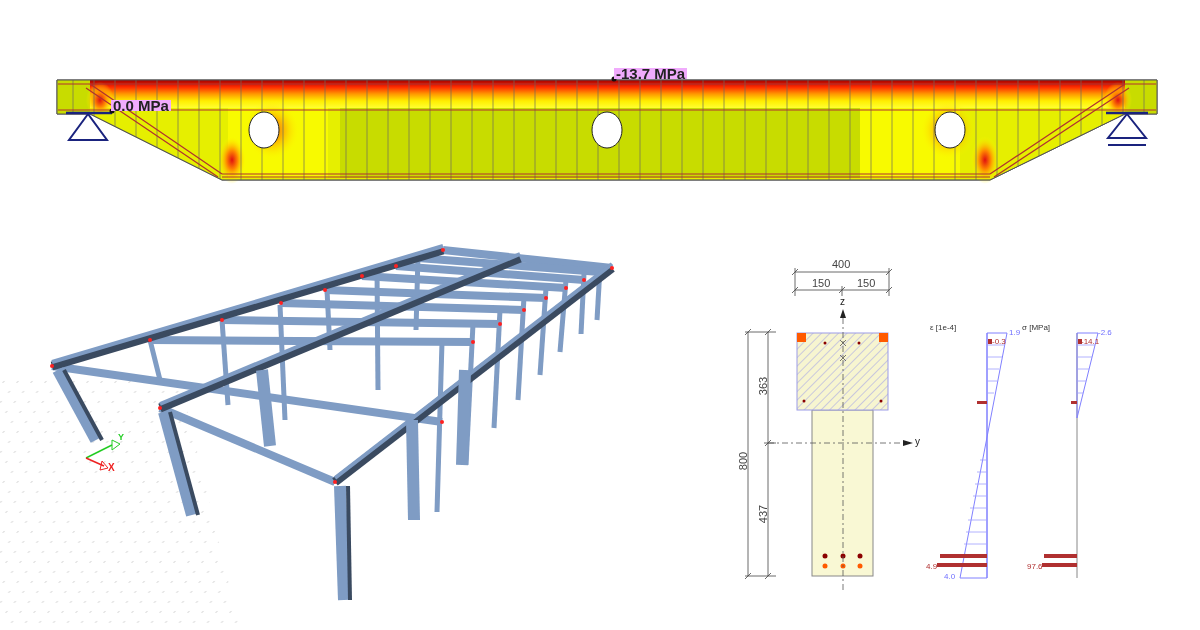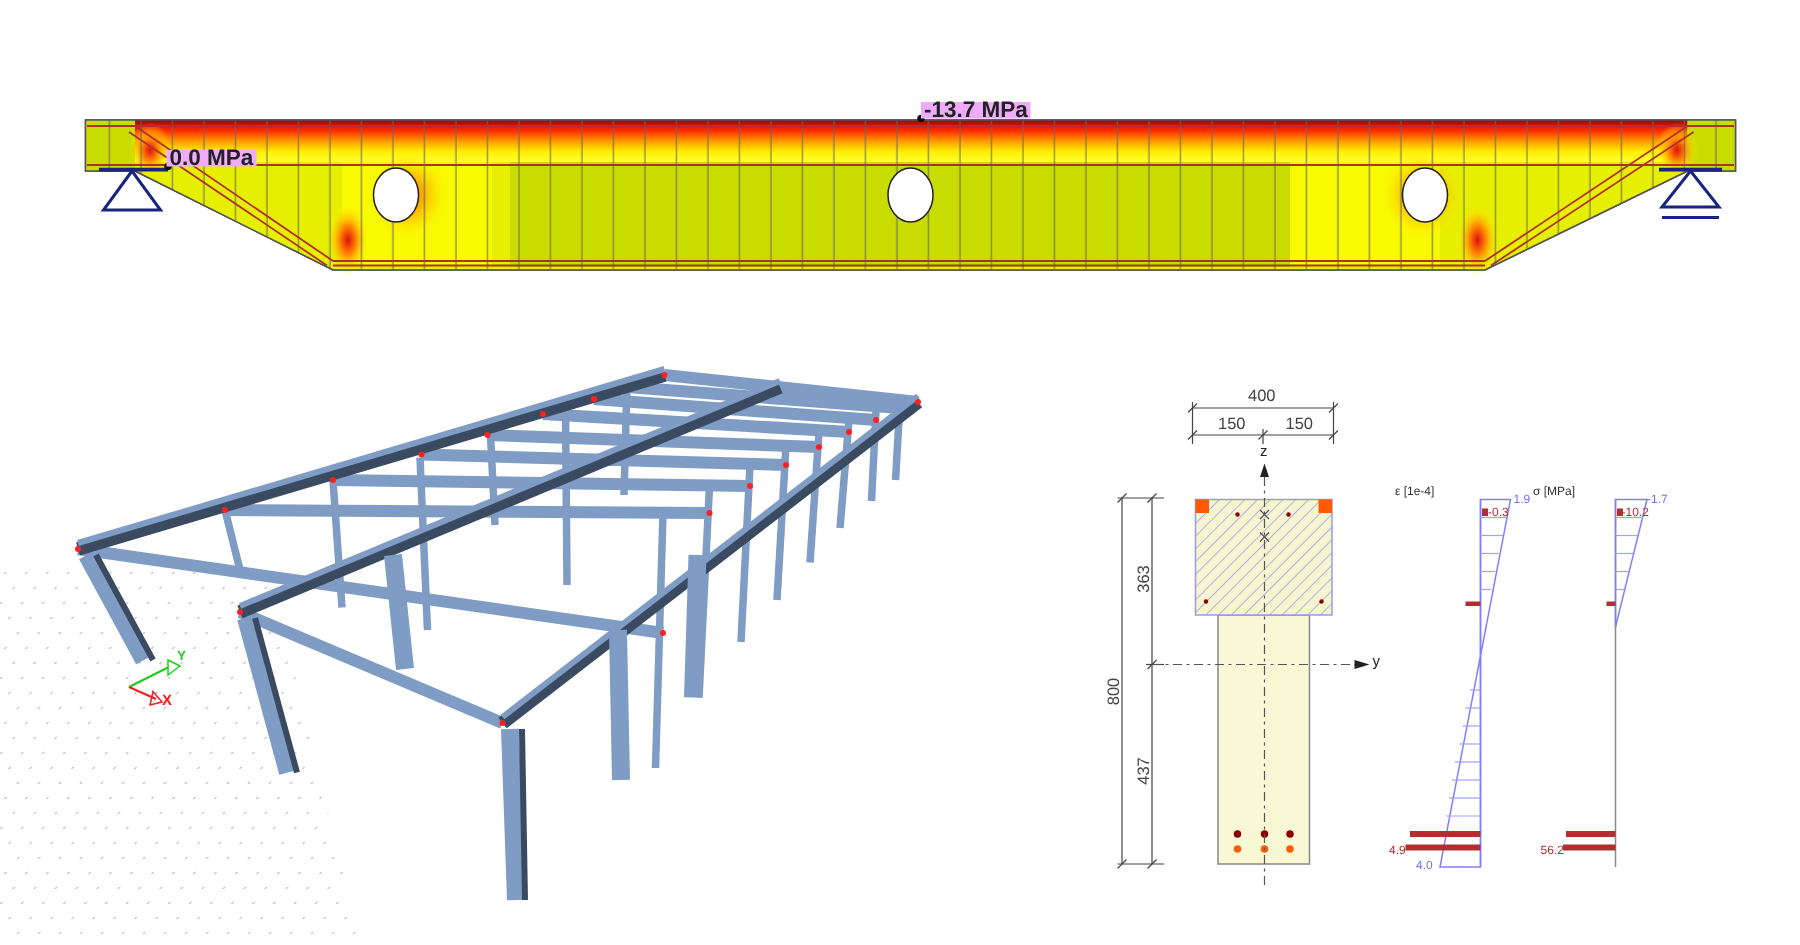--- a/index.html
+++ b/index.html
@@ -308,16 +308,16 @@
 
   
   <span class="lbl diag-title" style="left:210px;top:73px;text-align:center;">ε [1e-4]</span>
   <span class="lbl val-blue" style="left:289px;top:78px;">1.9</span>
   <span class="lbl val-red" style="left:272px;top:87px;">-0.3</span>
   <span class="lbl val-red" style="left:206px;top:312px;">4.9</span>
   <span class="lbl val-blue" style="left:224px;top:322px;text-align:center;">4.0</span>
 
   
   <span class="lbl diag-title" style="left:302px;top:73px;">σ [MPa]</span>
-  <span class="lbl val-blue" style="left:378px;top:78px;">-1.7</span>
-  <span class="lbl val-red" style="left:361px;top:87px;">-10.2</span>
-  <span class="lbl val-red" style="left:307px;top:312px;">56.2</span>
+  <span class="lbl val-blue" style="left:378px;top:78px;">-2.6</span>
+  <span class="lbl val-red" style="left:361px;top:87px;">-14.1</span>
+  <span class="lbl val-red" style="left:307px;top:312px;">97.6</span>
 </div>
 
 </body></html>

